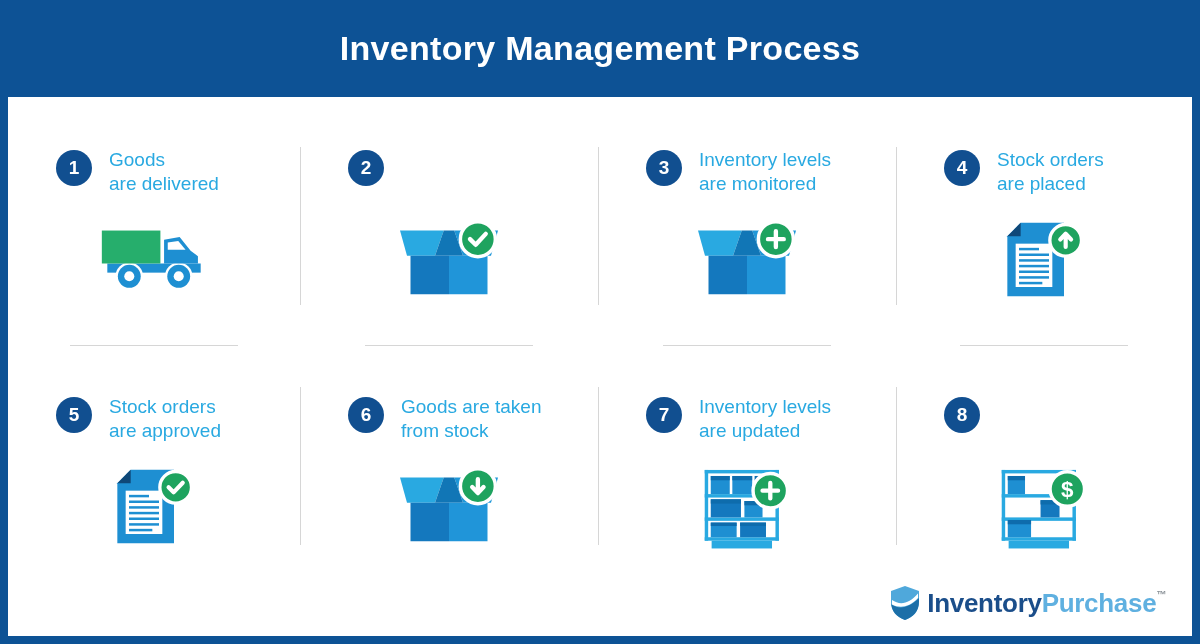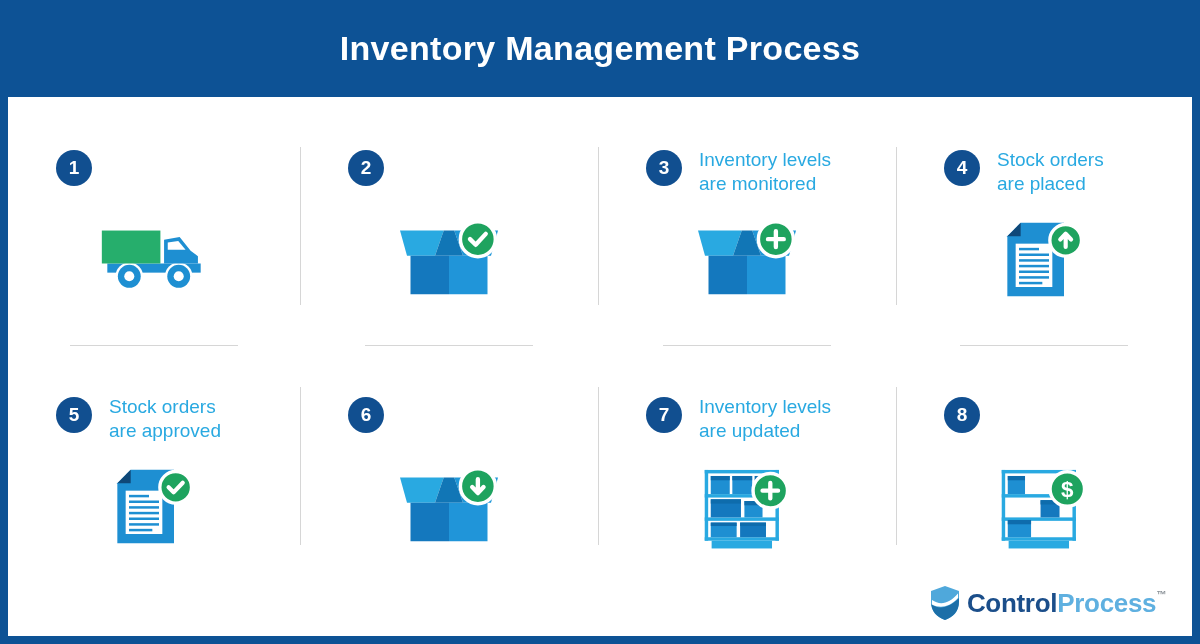--- a/index.html
+++ b/index.html
@@ -53,20 +53,22 @@
     <h1>Inventory Management Process</h1>
   </div>
 
   <div class="content">
 
     <div class="cell c1 row1">
       <div class="step-head">
         <div class="num-circle">
             <span>1</span>
           </div>
+        <div class="step-title">Goods
+are delivered</div>
       </div>
       <div class="icon-wrap">
         <svg class="m-truck" width="108" height="66" viewBox="0 0 118 72">
           <rect x="8" y="42" width="102" height="10" fill="#1E8FD2"></rect>
           <circle cx="32" cy="56" r="15" fill="#fff"></circle>
           <circle cx="86" cy="56" r="15" fill="#fff"></circle>
           <rect x="2" y="6" width="64" height="36" fill="#26AE6C"></rect>
           <path d="M70 42 V16 L87 13 L99 28 L107 34 V42 Z" fill="#1E8FD2"></path>
           <path d="M74 19 L85.5 17.3 L93.5 27 L74 27 Z" fill="#fff"></path>
           <circle cx="32" cy="56" r="12.5" fill="#1E8FD2"></circle>
@@ -175,20 +177,22 @@
           </g>
         </svg>
       </div>
     </div>
 
     <div class="cell c2 row2">
       <div class="step-head">
         <div class="num-circle">
             <span>6</span>
           </div>
+        <div class="step-title">Goods are taken
+from stock</div>
       </div>
       <div class="icon-wrap">
         <svg width="98" height="77" viewBox="0 0 112 88">
           <polygon points="8,42 0,13 50,13 40,42" fill="#29A9E1"></polygon>
           <polygon points="104,42 112,13 62,13 72,42" fill="#1F97D8"></polygon>
           <polygon points="50,13 62,13 72,42 40,42" fill="#1176B6"></polygon>
           <rect x="12" y="42" width="44" height="44" fill="#1478BE"></rect>
           <rect x="56" y="42" width="44" height="44" fill="#2095D9"></rect>
           <g transform="translate(89,23)">
             <circle r="20" fill="#1EA35F" stroke="#fff" stroke-width="4"></circle>
@@ -276,17 +280,17 @@
     <div class="hdiv" style="left:357px"></div>
     <div class="hdiv" style="left:655px"></div>
     <div class="hdiv" style="left:952px"></div>
 
     <div class="logo">
       <svg width="30" height="36" viewBox="0 0 30 36">
         <path d="M15 1 L29 6 V16.5 C29 26.5 23 32 15 35 C7 32 1 26.5 1 16.5 V6 Z" fill="#4FA8DB"></path>
         <path d="M1 16.5 C1 26.5 7 32 15 35 C23 32 29 26.5 29 16.5 V13 C19 23 9 25 1 19 Z" fill="#1C6FA8"></path>
         <path d="M2 15 C10 20.5 19 19 28 8.5 L28 13 C19 22.5 10 23.5 2 19.5 Z" fill="#fff"></path>
       </svg>
-      <div class="logo-text"><span class="logo-p">Control</span><span class="logo-c">Process</span><span class="logo-tm">™</span></div>
+      <div class="logo-text"><span class="logo-p">Inventory</span><span class="logo-c">Purchase</span><span class="logo-tm">™</span></div>
     </div>
 
   </div>
 </div>
 
 </body></html>

